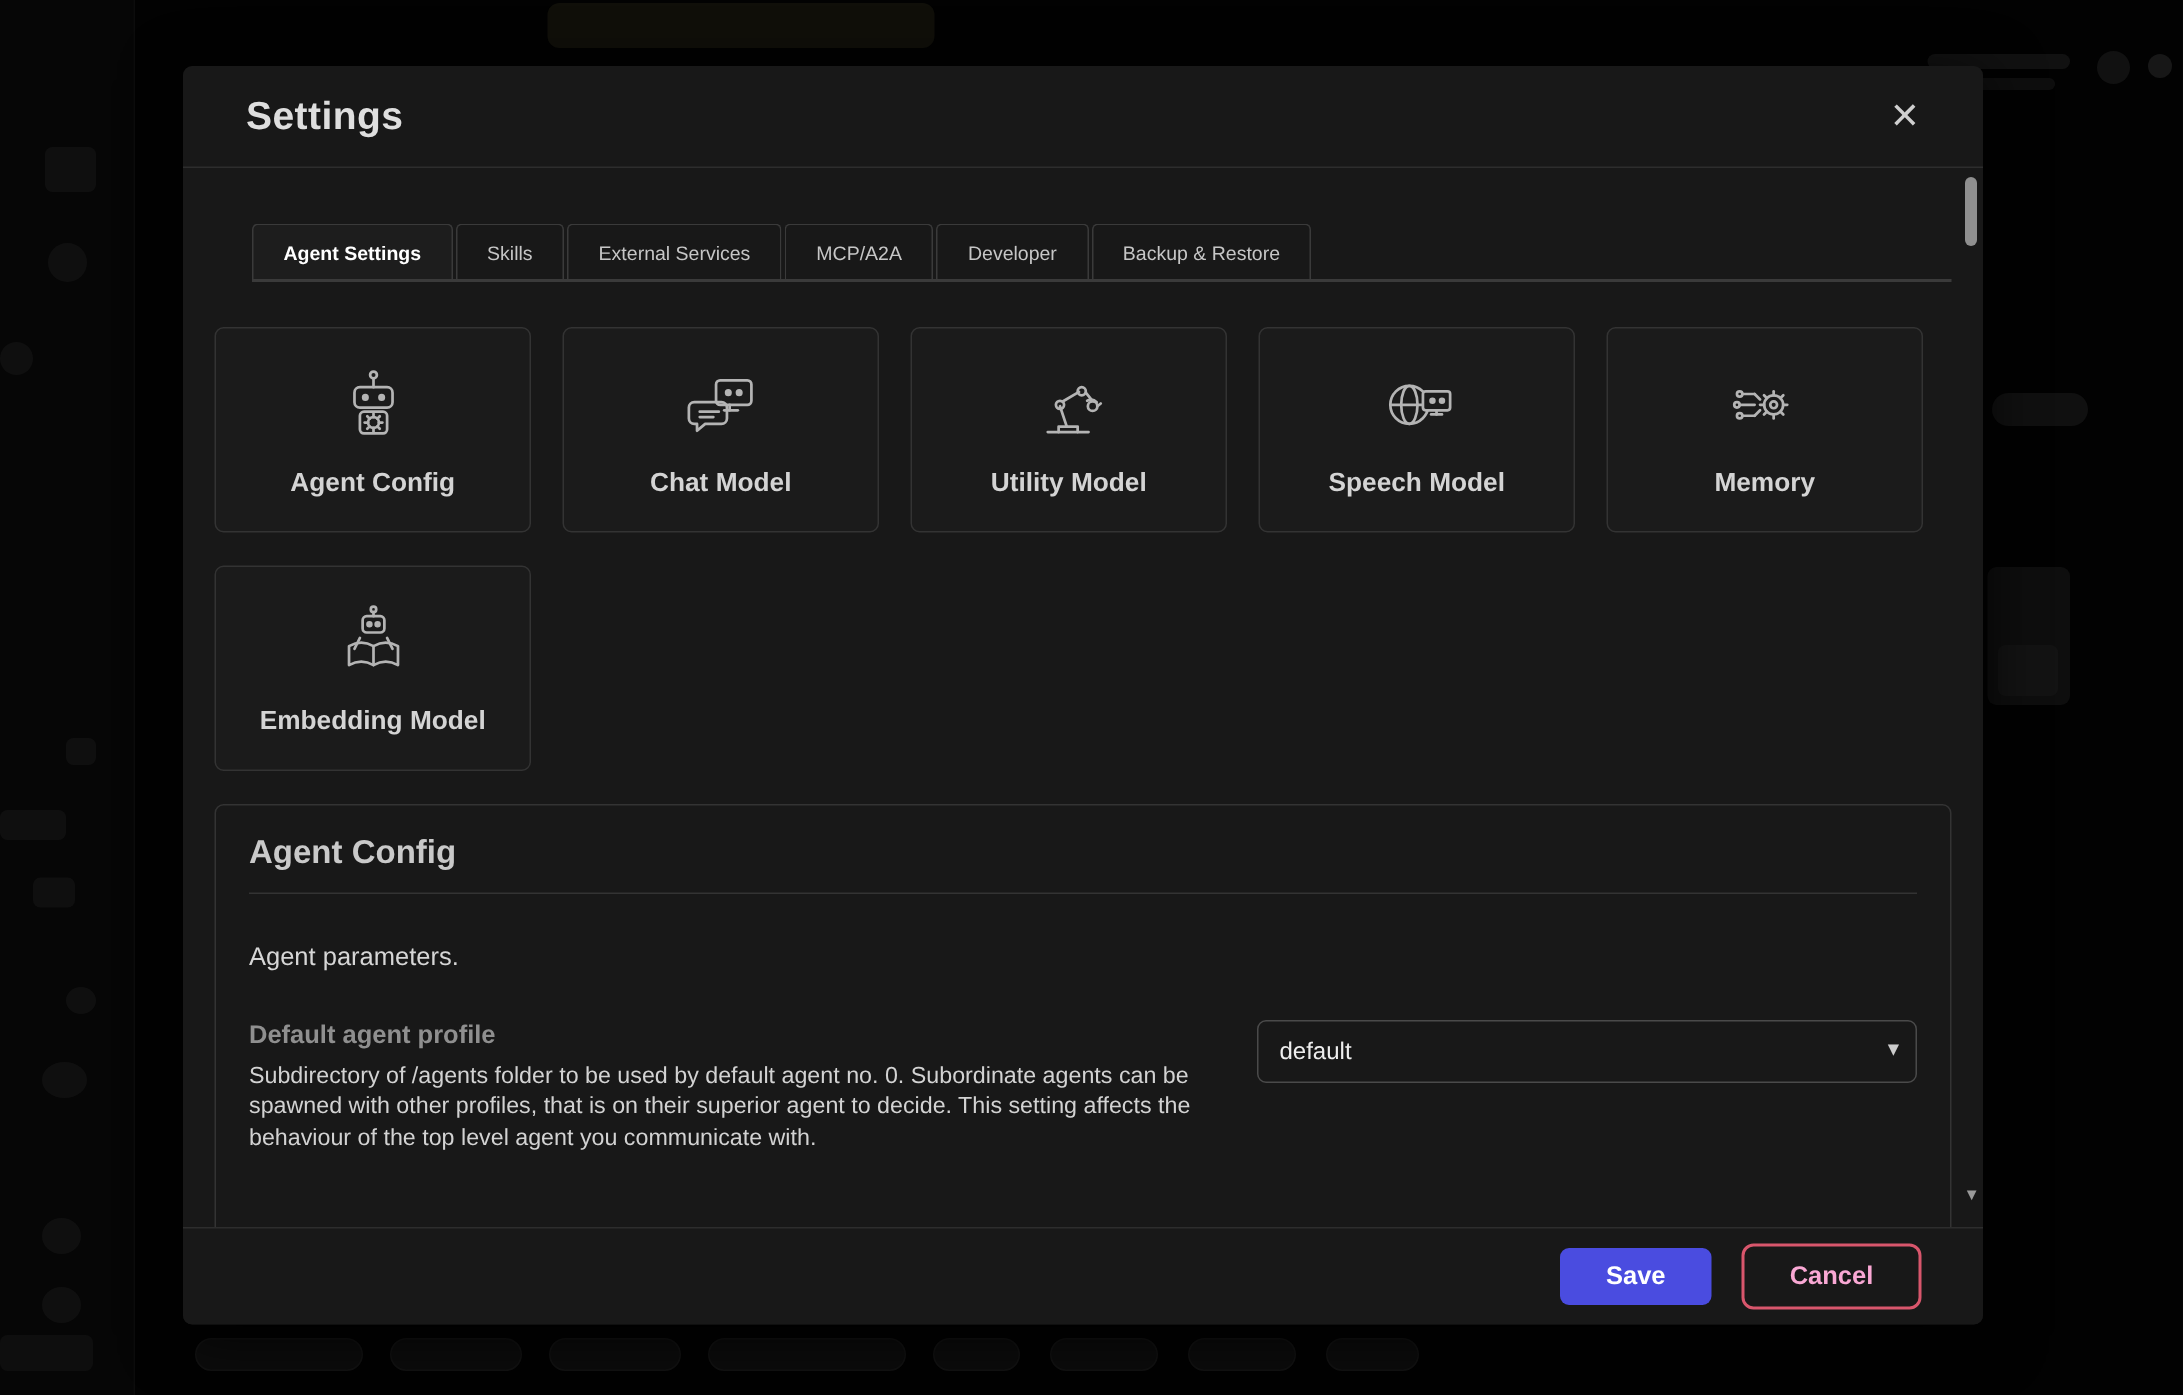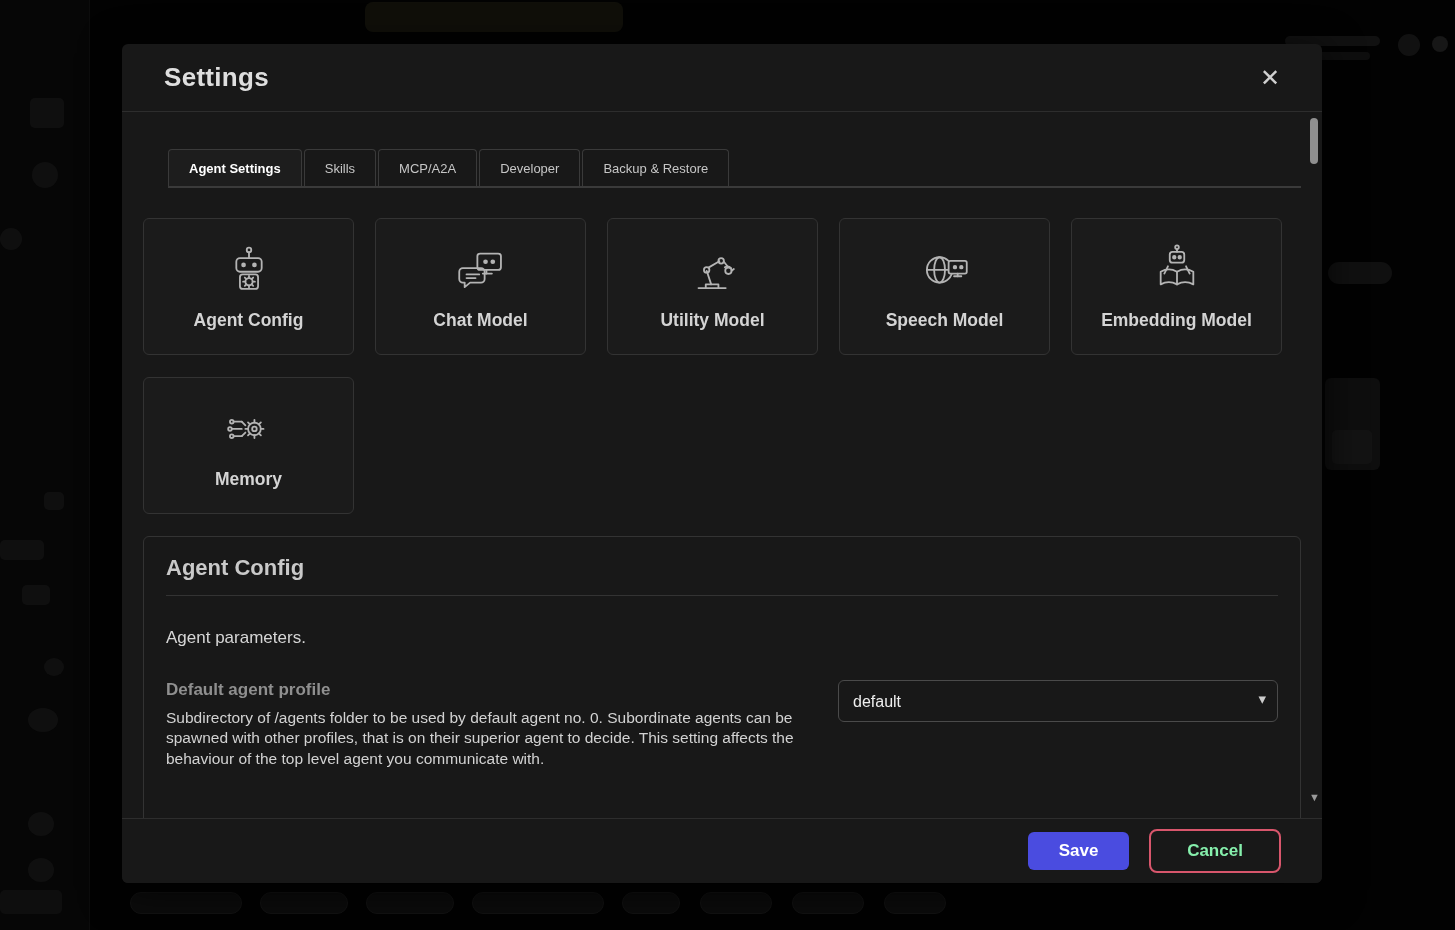--- a/index.html
+++ b/index.html
@@ -57,21 +57,21 @@
   
   .scrollbar { position:absolute; top:70px; right:3px; width:9px; bottom:66px; }
   .scroll-thumb { position:absolute; top:4px; left:0; width:8px; height:46px; background:#8f8f8f; border-radius:4px; cursor:pointer; }
   .scroll-down { position:absolute; bottom:14px; left:-1px; color:#9a9a9a; font-size:11px; cursor:pointer; }
 
   
   .modal-footer { position:absolute; left:0; right:0; bottom:0; height:65px; border-top:1px solid #2d2d2d;
                   display:flex; align-items:center; justify-content:flex-end; gap:20px; padding-right:41px; background:#181818; }
   .btn-save { width:101px; height:38px; background:#4a4ce0; color:#ffffff; font-size:17px; font-weight:bold;
               border:none; border-radius:6px; cursor:pointer; font-family:"Liberation Sans", sans-serif; }
-  .btn-cancel { width:132px; height:44px; background:transparent; color:#86efac; font-size:17px; font-weight:bold;
+  .btn-cancel { width:120px; height:44px; background:transparent; color:#f9a8d4; font-size:17px; font-weight:bold;
               border:2px solid #d8566c; border-radius:8px; cursor:pointer; font-family:"Liberation Sans", sans-serif; }
 </style>
 </head>
 <body>
 
 <div id="root">
 
   <div class="bg-sidebar"></div>
   <div class="bg-blob" style="left:30px;top:98px;width:34px;height:30px;"></div>
   <div class="bg-blob" style="left:32px;top:162px;width:26px;height:26px;border-radius:50%;"></div>
@@ -111,20 +111,21 @@
     <div class="modal-header">
       <span class="modal-title">Settings</span>
       <span class="modal-close">✕</span>
     </div>
 
     <div class="modal-content">
 
       <div class="tabs">
         <div class="tab active">Agent Settings</div>
         <div class="tab">Skills</div>
+        <div class="tab">External Services</div>
         <div class="tab">MCP/A2A</div>
         <div class="tab">Developer</div>
         <div class="tab">Backup &amp; Restore</div>
       </div>
 
       <div class="cards">
 
         <div class="card">
           <span>
             <svg width="58" height="54" viewBox="0 0 64 58">
@@ -189,37 +190,20 @@
               <ellipse cx="26" cy="30" rx="6" ry="14"></ellipse>
               <line x1="12" y1="30" x2="40" y2="30"></line>
               <rect x="36" y="20" width="20" height="14" rx="2" fill="#1b1b1b"></rect>
               <circle cx="43" cy="27" r="1.4" fill="#b4b4b4"></circle>
                 <circle cx="50" cy="27" r="1.4" fill="#b4b4b4"></circle>
               <line x1="46" y1="34" x2="46" y2="37"></line>
                 <line x1="42" y1="37" x2="50" y2="37"></line>
             </svg>
           </span>
           <span class="card-label">Speech Model</span>
-        </div>
-
-        <div class="card">
-          <span>
-            <svg width="58" height="54" viewBox="0 0 64 58">
-              <line x1="32" y1="7" x2="32" y2="10"></line>
-                <circle cx="32" cy="5" r="2"></circle>
-              <rect x="24" y="10" width="16" height="12" rx="3"></rect>
-              <circle cx="29" cy="16" r="1.4" fill="#b4b4b4"></circle>
-                <circle cx="35" cy="16" r="1.4" fill="#b4b4b4"></circle>
-              <line x1="22" y1="26" x2="18" y2="34"></line>
-                <line x1="42" y1="26" x2="46" y2="34"></line>
-              <path d="M14 32 Q23 27 32 32 Q41 27 50 32 L50 46 Q41 41 32 46 Q23 41 14 46 Z"></path>
-              <line x1="32" y1="32" x2="32" y2="46"></line>
-            </svg>
-          </span>
-          <span class="card-label">Embedding Model</span>
         </div>
 
         <div class="card">
           <span>
             <svg width="58" height="54" viewBox="0 0 64 58">
               <circle cx="38" cy="30" r="7"></circle>
                 <circle cx="38" cy="30" r="2.5"></circle>
               <line x1="45" y1="30" x2="48" y2="30"></line>
                 <line x1="38" y1="37" x2="38" y2="40"></line>
               <line x1="31" y1="30" x2="28" y2="30"></line>
@@ -234,20 +218,37 @@
               <circle cx="11" cy="30" r="2"></circle>
                 <line x1="13" y1="30" x2="24" y2="30"></line>
               <circle cx="13" cy="38" r="2"></circle>
                 <line x1="15" y1="38" x2="24" y2="38"></line>
                 <line x1="24" y1="38" x2="28" y2="34"></line>
             </svg>
           </span>
           <span class="card-label">Memory</span>
         </div>
 
+        <div class="card">
+          <span>
+            <svg width="58" height="54" viewBox="0 0 64 58">
+              <line x1="32" y1="7" x2="32" y2="10"></line>
+                <circle cx="32" cy="5" r="2"></circle>
+              <rect x="24" y="10" width="16" height="12" rx="3"></rect>
+              <circle cx="29" cy="16" r="1.4" fill="#b4b4b4"></circle>
+                <circle cx="35" cy="16" r="1.4" fill="#b4b4b4"></circle>
+              <line x1="22" y1="26" x2="18" y2="34"></line>
+                <line x1="42" y1="26" x2="46" y2="34"></line>
+              <path d="M14 32 Q23 27 32 32 Q41 27 50 32 L50 46 Q41 41 32 46 Q23 41 14 46 Z"></path>
+              <line x1="32" y1="32" x2="32" y2="46"></line>
+            </svg>
+          </span>
+          <span class="card-label">Embedding Model</span>
+        </div>
+
 
       </div>
 
       <div class="section">
         <div class="section-title">Agent Config</div>
         <hr class="section-sep">
         <div class="section-desc">Agent parameters.</div>
 
         <div class="field-row">
           <div class="field-left">

